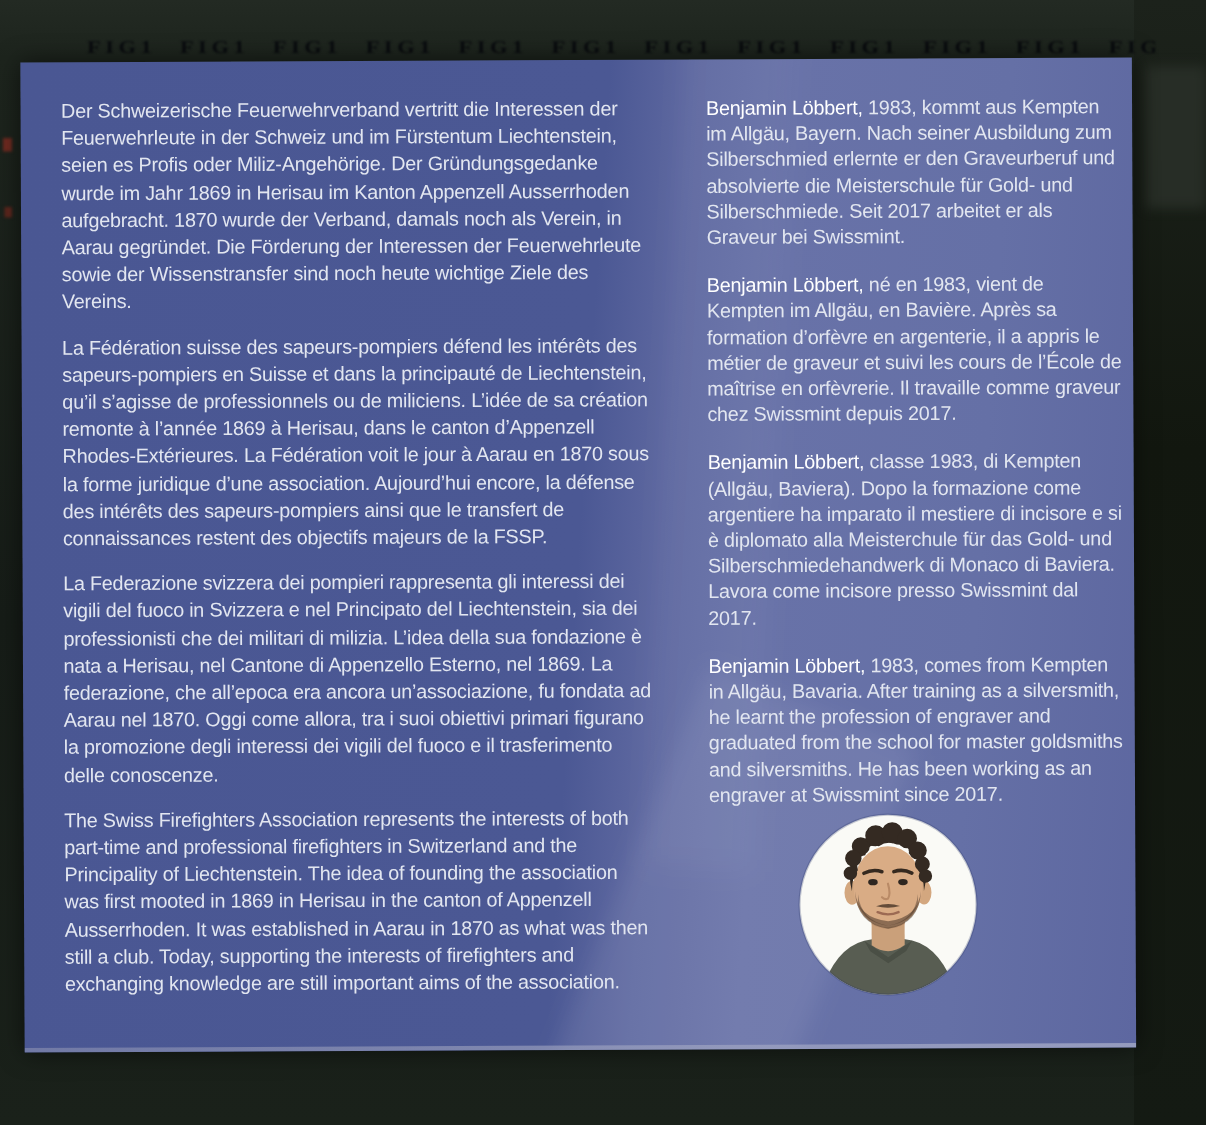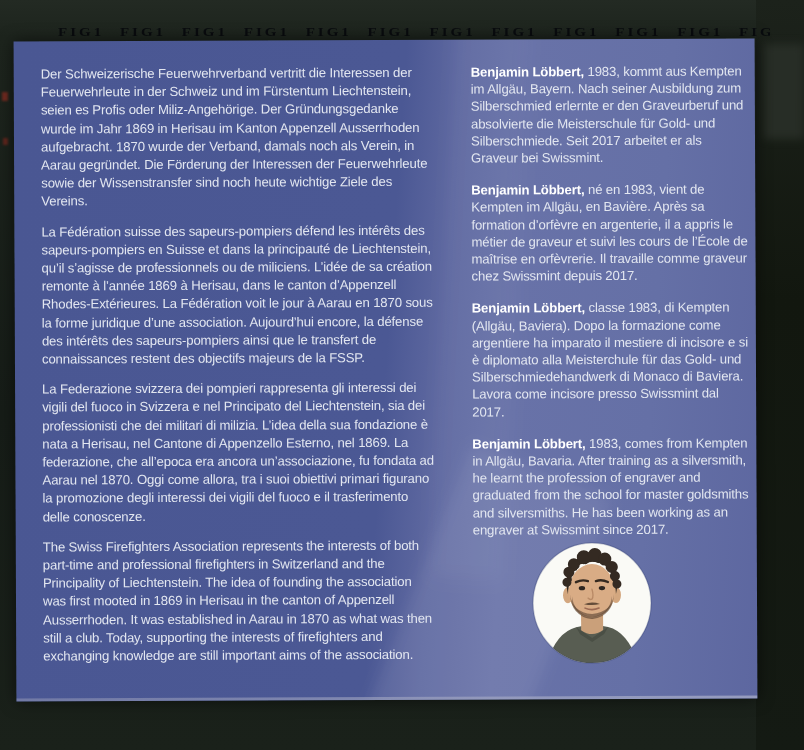--- a/index.html
+++ b/index.html
@@ -52,21 +52,21 @@
   .col-left { position:absolute; left:27px; top:24px; width:394px; }
   .col-left p {
     margin:0 0 12px 0; color:#e2e6f0; font-size:13.2px; line-height:18.2px;
     letter-spacing:-0.15px; font-weight:400;
   }
   .col-right { position:absolute; left:457px; top:24px; width:278px; }
   .col-right p {
     margin:0 0 15px 0; color:#e2e6f0; font-size:13.2px; line-height:17.2px;
     letter-spacing:-0.15px; font-weight:400;
   }
-  .col-right p b { color:#ffffff; font-weight:bold; }
+  .col-right p b { color:#ffffff; font-weight:normal; }
 
   .portrait {
     position:absolute; left:516px; top:503px; width:120px; height:122px;
   }
 </style>
 </head>
 <body>
 
 <div class="screen">
 

